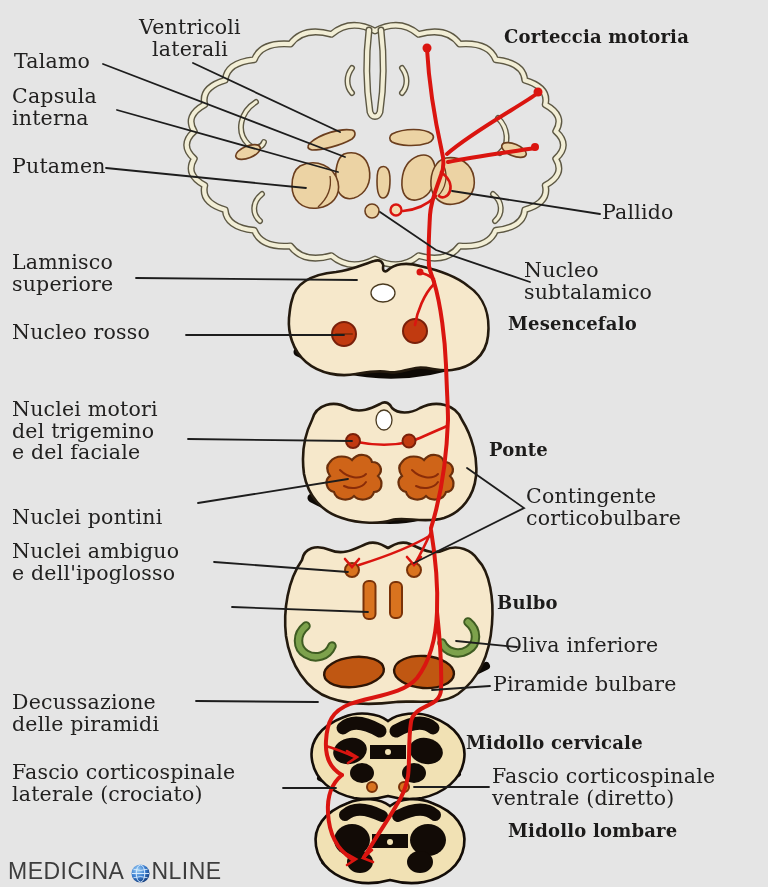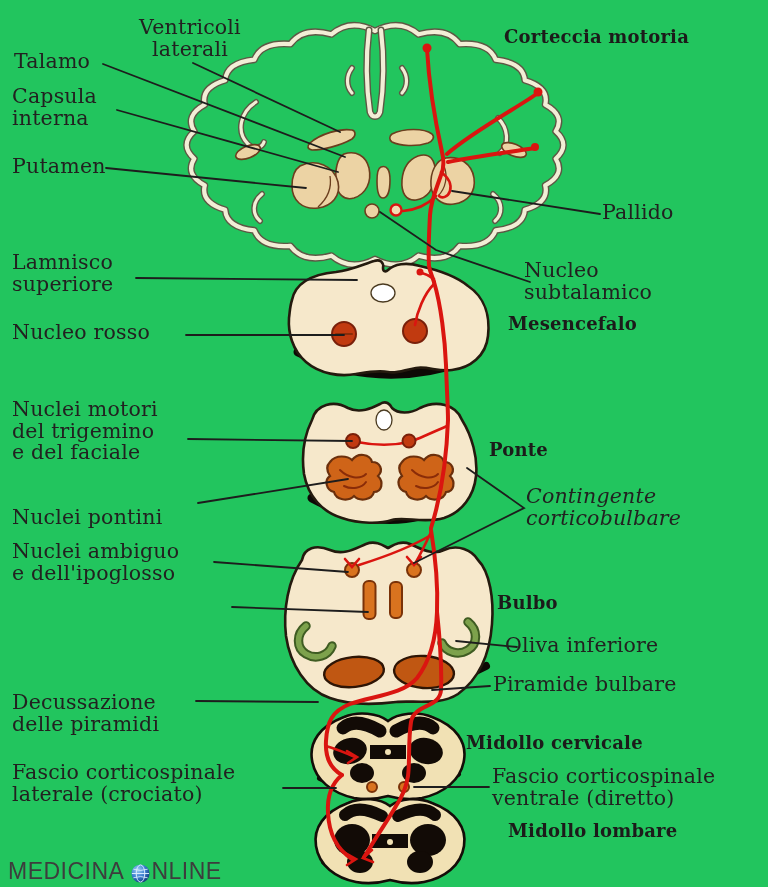--- a/index.html
+++ b/index.html
@@ -1,37 +1,37 @@
 <!DOCTYPE html>
 <html style="--tract-red: #da1510; --cortex-cream: #f2eed6; --body-cream: #f6e8cb; --ganglia-tan: #ecd3a4; --nucleus-orange: #d9731f; --olive-green: #7da24c; --gray-matter: #120b06;"><head>
 <meta charset="utf-8">
 <style>
   html,body{margin:0;padding:0;background:#ffffff;}
-  #stage{position:relative;width:768px;height:887px;background:#22c55e;overflow:hidden;
+  #stage{position:relative;width:768px;height:887px;background:#e5e5e5;overflow:hidden;
          font-family:"DejaVu Serif", serif;}
   #art{position:absolute;left:0;top:0;}
   .lbl{position:absolute;color:#222120;font-size:20.5px;line-height:1.06;
        white-space:pre-line;letter-spacing:0.2px;}
   .lbl.bold{font-weight:bold;font-size:18px;color:#1c1b1a;}
   .lbl.center{text-align:center;}
   
   .l-ventricoli{left:128px;top:17px;width:124px;}
   .l-talamo{left:14px;top:51px;}
   .l-capsula{left:12px;top:86px;}
   .l-putamen{left:12px;top:156px;}
   .l-corteccia{left:504px;top:27px;}
   .l-pallido{left:602px;top:202px;}
   .l-subtalamico{left:524px;top:260px;}
   .l-collicolo{left:12px;top:252px;}
   .l-nucleorosso{left:12px;top:322px;}
   .l-mesencefalo{left:508px;top:314px;}
   .l-nucleimotori{left:12px;top:399px;}
   .l-nucleipontini{left:12px;top:507px;}
   .l-ponte{left:489px;top:440px;}
-  .l-contingente{left:526px;top:486px;font-style:italic;}
+  .l-contingente{left:526px;top:486px;}
   .l-ambiguo{left:12px;top:541px;}
   .l-lamnisco{left:12px;top:595px;}
   .l-bulbo{left:497px;top:593px;}
   .l-oliva{left:505px;top:635px;}
   .l-piramide{left:493px;top:674px;}
   .l-decussazione{left:12px;top:678px;margin-top:14px;}
   .l-cervicale{left:466px;top:733px;}
   .l-fasciolat{left:12px;top:762px;}
   .l-fascioven{left:492px;top:766px;}
   .l-lombare{left:508px;top:821px;}

